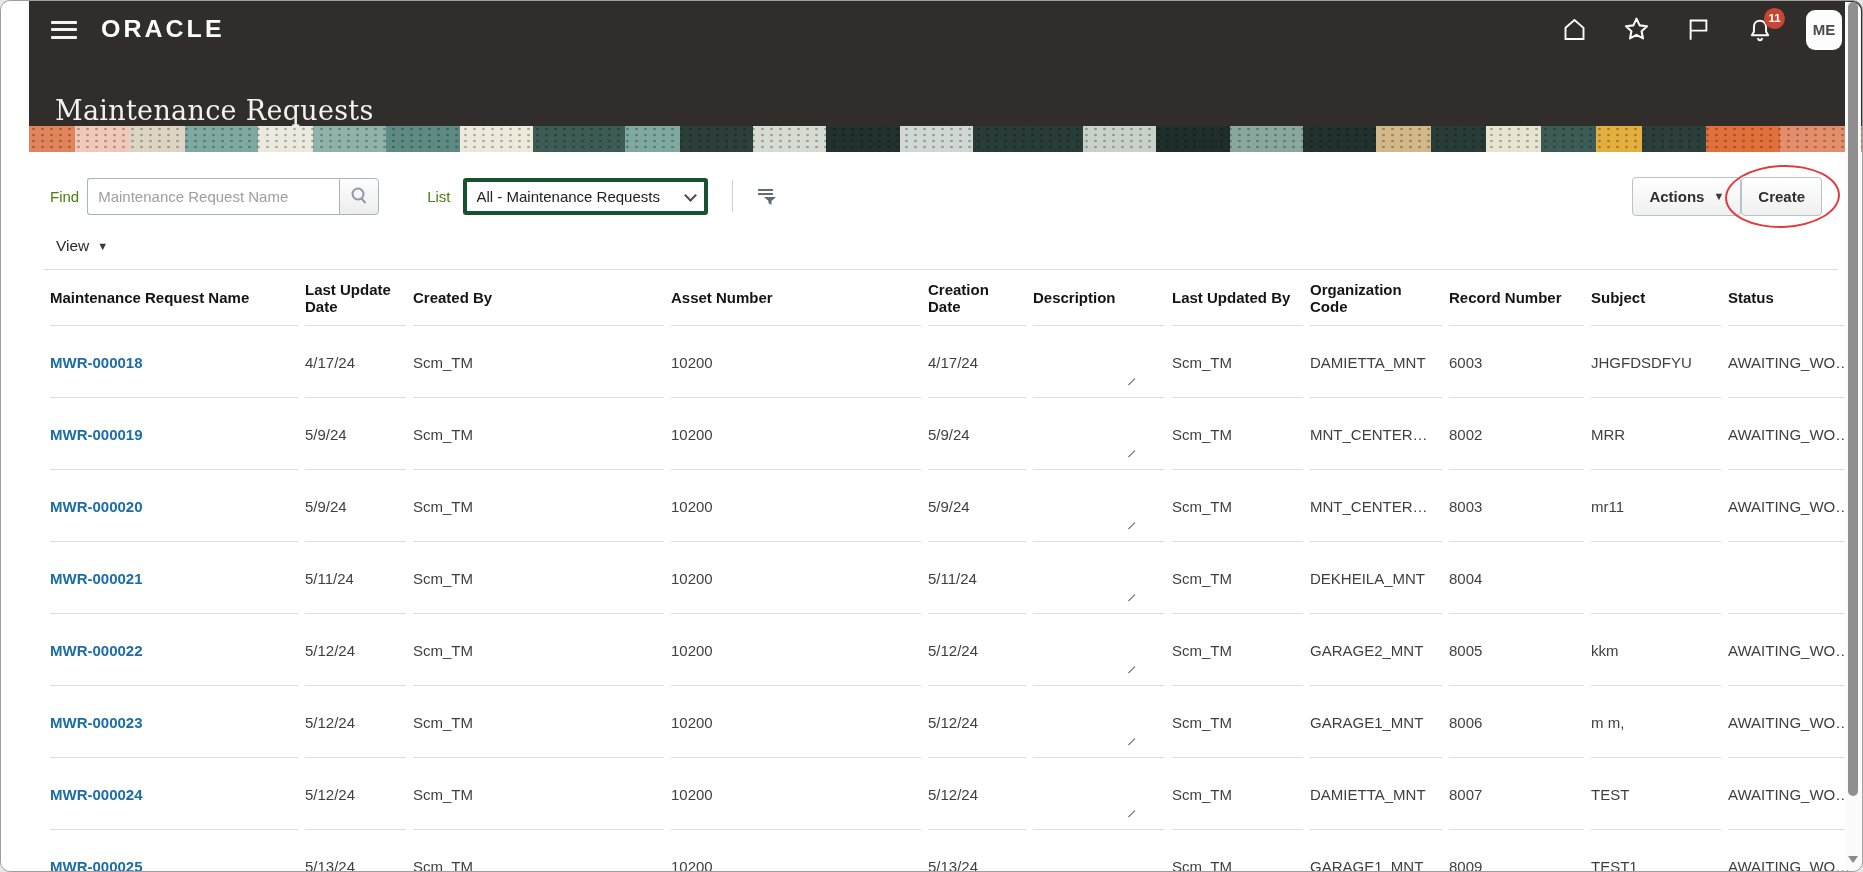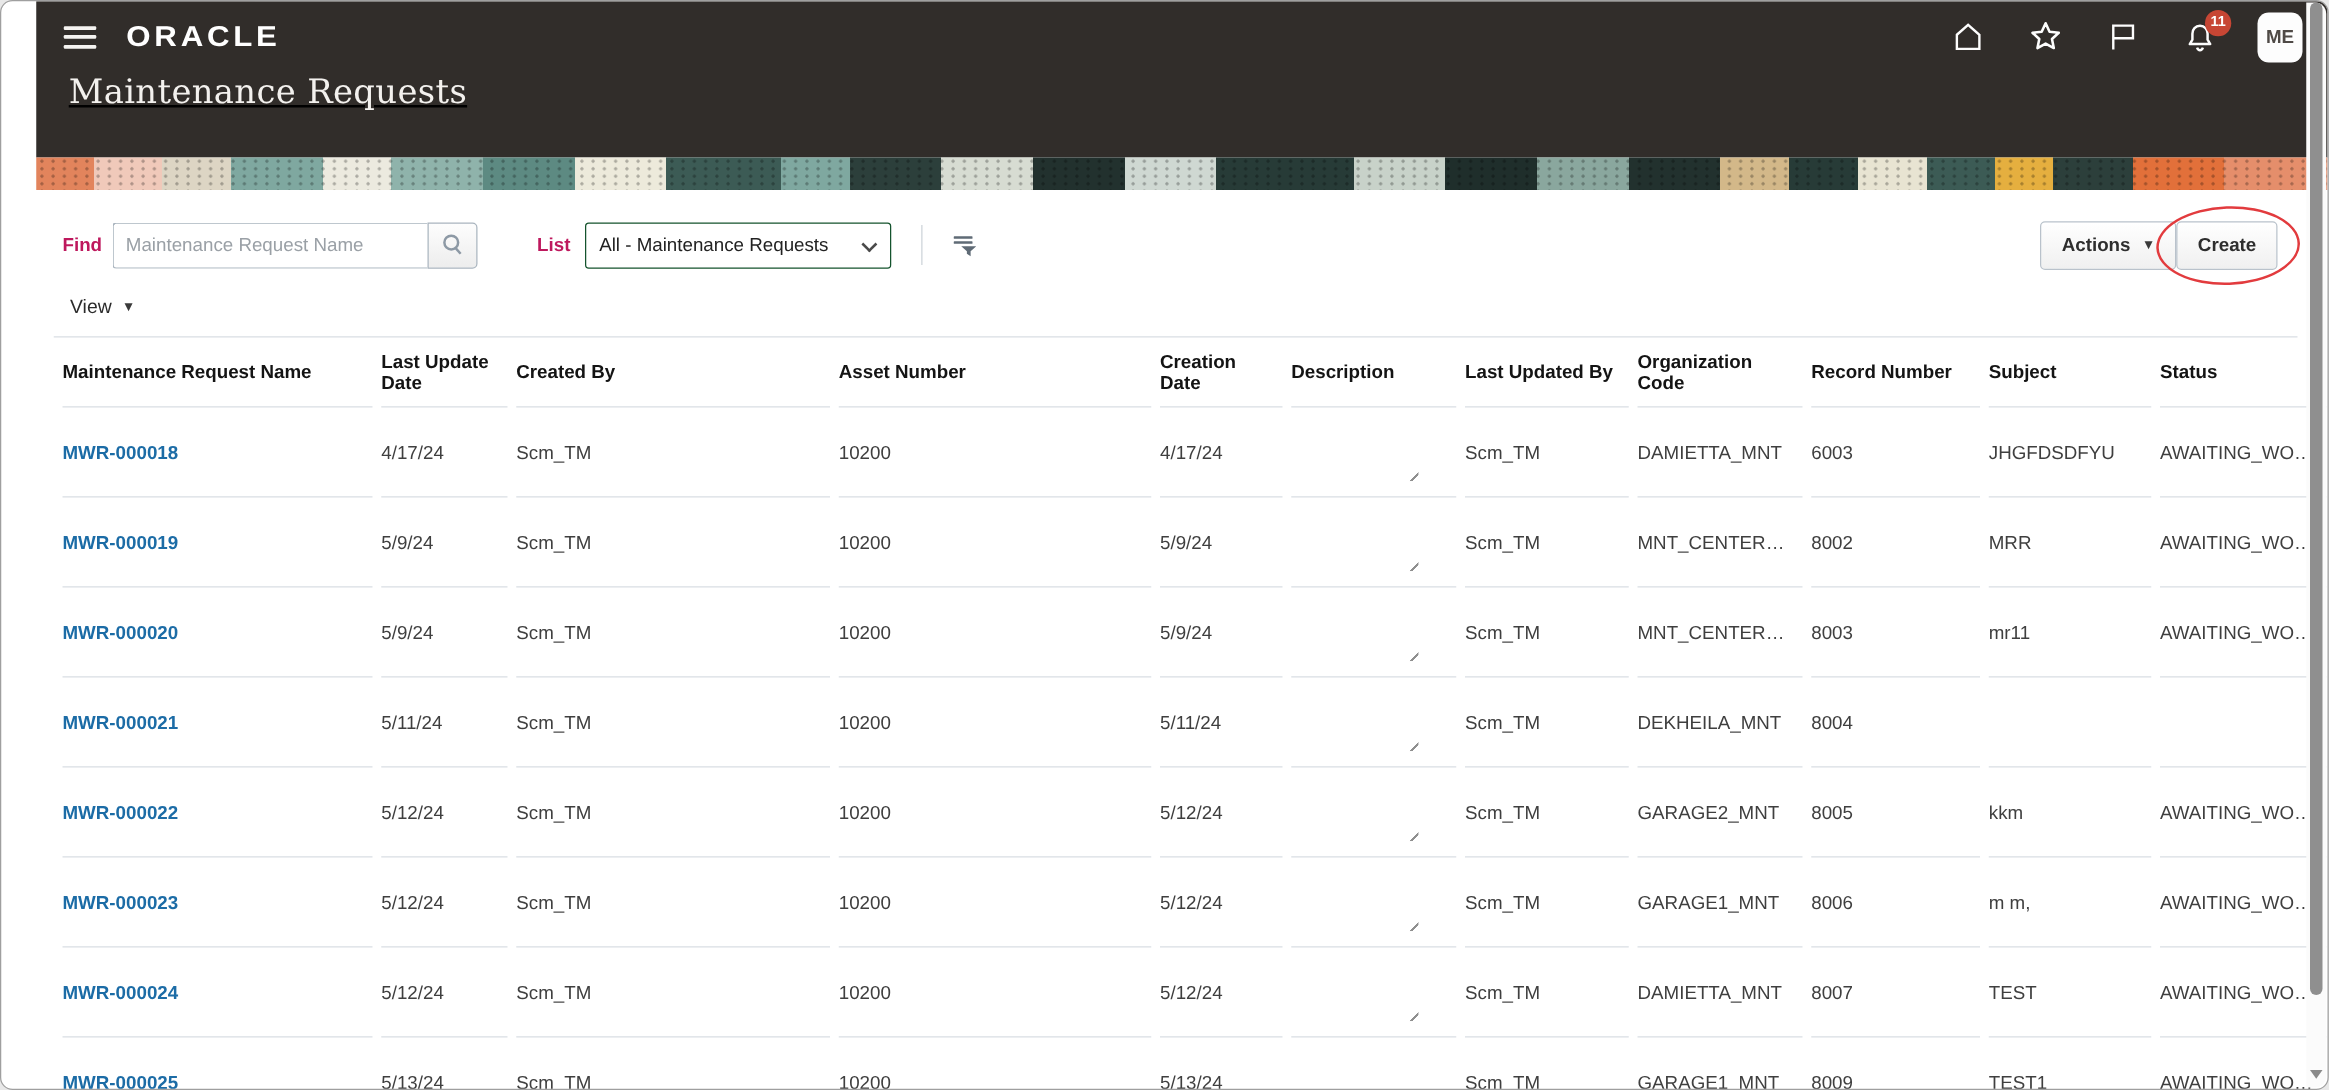--- a/index.html
+++ b/index.html
@@ -19,57 +19,57 @@
   .app-bar-right { margin-left:auto; display:flex; align-items:center; gap:30px; }
   .icon-btn { position:relative; width:32px; height:32px; display:flex; align-items:center; justify-content:center; cursor:pointer; }
   .icon-btn svg { stroke:#fdfdfd; fill:none; stroke-width:1.7; }
   .badge {
     position:absolute; top:-6px; right:-9px; min-width:21px; height:21px; border-radius:11px;
     background:#c74634; color:#fff; font-size:11.5px; font-weight:700;
     display:flex; align-items:center; justify-content:center; padding:0 4px;
   }
   .avatar { width:36px; height:40px; background:#fdfdfd; border-radius:9px; display:flex; align-items:center; justify-content:center;
     color:#4f4a46; font-weight:700; font-size:15px; cursor:pointer; }
-  .title-row { height:68px; display:flex; align-items:flex-start; padding:0 26px;text-decoration:underline; }
+  .title-row { height:68px; display:flex; align-items:flex-end; padding:0 26px; }
   .page-title { font-family:"DejaVu Serif", serif; font-weight:500; font-size:27px; color:#f3f1ee; letter-spacing:.3px; }
 
   
   .banner {
     height:26px;
     background-image:
       radial-gradient(circle, rgba(0,0,0,.28) 1px, transparent 1.6px),
       linear-gradient(90deg,
         #e2845c 0 2.5%, #f0c9ba 2.5% 5.5%, #ddd5c4 5.5% 8.5%, #7fa8a0 8.5% 12.5%,
         #eceadf 12.5% 15.5%, #8fb3ab 15.5% 19.5%, #5d8a82 19.5% 23.5%, #edeadb 23.5% 27.5%,
         #3c5b55 27.5% 32.5%, #7fa8a0 32.5% 35.5%, #2c3f3b 35.5% 39.5%, #d7dcd2 39.5% 43.5%,
         #22312e 43.5% 47.5%, #cfd8d2 47.5% 51.5%, #273b37 51.5% 57.5%, #c8d2c9 57.5% 61.5%,
         #1f2e2b 61.5% 65.5%, #8aa79e 65.5% 69.5%, #22312e 69.5% 73.5%, #d3b889 73.5% 76.5%,
         #273b37 76.5% 79.5%, #e8e4d2 79.5% 82.5%, #3c5b55 82.5% 85.5%, #e5af3f 85.5% 88%,
         #2c3f3b 88% 91.5%, #e2703a 91.5% 95.5%, #e58e6b 95.5% 100%);
     background-size: 9px 6px, 100% 100%;
   }
 
   
   .toolbar { display:flex; align-items:center; margin:24px 40px 0 21px; height:40px; }
-  .lbl { font-size:15px; font-weight:700; color:#be185d; }
+  .lbl { font-size:15px; font-weight:400; color:#4d7c0f; }
   .find-group { display:flex; align-items:center; margin-left:8px; }
   .find-input {
     width:252px; height:37px; border:1px solid #a9b4be; border-right:none; border-radius:3px 0 0 3px;
     font-size:15px; padding:0 10px; color:#333; font-family:"Liberation Sans", sans-serif;
   }
   .find-input::placeholder { color:#9aa0a6; }
   .search-btn {
     width:40px; height:37px; border:1px solid #a9b4be; border-radius:0 4px 4px 0;
     background:linear-gradient(#fdfdfd,#ededed); cursor:pointer; display:flex; align-items:center; justify-content:center;
   }
   .search-btn svg { stroke:#8d99a5; fill:none; stroke-width:2; }
   .list-lbl { margin-left:48px; }
   .select-wrap { position:relative; margin-left:12px; }
   .list-select {
-    appearance:none; -webkit-appearance:none; width:245px; height:37px; border:1px solid #14532d; border-radius:3px;
+    appearance:none; -webkit-appearance:none; width:245px; height:37px; border:4px solid #14532d; border-radius:3px;
     background:#fff; font-size:15px; color:#222; padding:0 34px 0 10px; font-family:"Liberation Sans", sans-serif; cursor:pointer;
   }
   .select-chevron { position:absolute; right:13px; top:13px; width:9px; height:9px; border-right:2px solid #4a4a4a; border-bottom:2px solid #4a4a4a; transform:rotate(45deg); pointer-events:none; }
   .vdivider { width:1px; height:32px; background:#cdd3d9; margin:0 22px 0 24px; }
   .filter-icon { cursor:pointer; display:flex; align-items:center; }
   .filter-icon svg { stroke:#5f6b76; fill:#5f6b76; }
   .toolbar-spacer { flex:1; }
   .btn {
     height:39px; padding:0 16px; background:linear-gradient(#ffffff,#f0f0f0); border:1px solid #b9c2cb;
     border-radius:4px; font-size:15px; font-weight:700; color:#2e2e2e; cursor:pointer;

